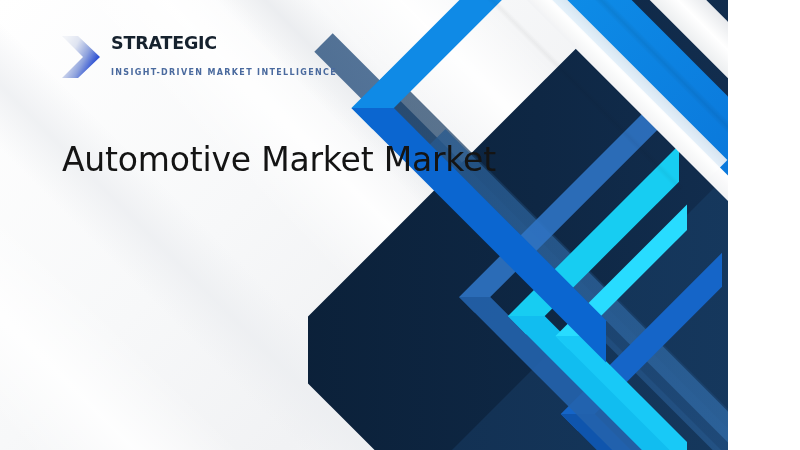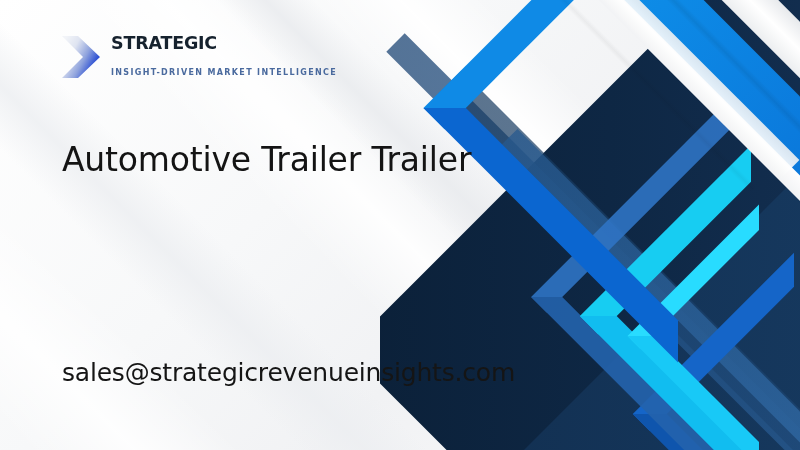--- a/index.html
+++ b/index.html
@@ -6,21 +6,21 @@
     margin: 0;
     padding: 0;
     background: #ffffff;
   }
   body {
     font-family: "DejaVu Sans", "Liberation Sans", sans-serif;
   }
 
   #slide {
     position: relative;
-    width: 800px;
+    width: 728px;
     height: 450px;
     overflow: hidden;
     background: #7dd3fc;
   }
 
   
   .bg-base {
     position: absolute;
     inset: 0;
     background:
@@ -282,16 +282,15 @@
         </linearGradient>
       </defs>
       <path d="M2 3 L18 3 L40 24 L18 45 L2 45 L23 24 Z" fill="url(#chevGrad)"></path>
     </svg>
     <div class="logo-text">
       <div class="logo-line">STRATEGIC</div>
       <div class="logo-tag">INSIGHT-DRIVEN MARKET INTELLIGENCE</div>
     </div>
   </div>
 
-  <div class="title">Automotive Trailer Trailer</div>
-  <div class="email">sales@strategicrevenueinsights.com</div>
+  <div class="title">Automotive Market Market</div>
 
 </div>
 
 </body></html>

